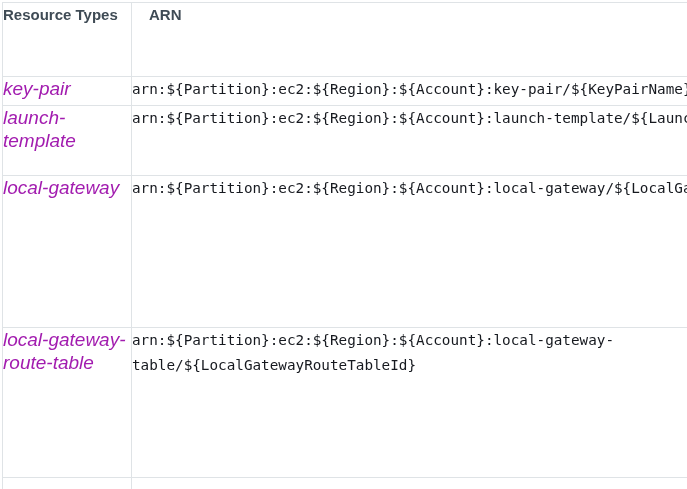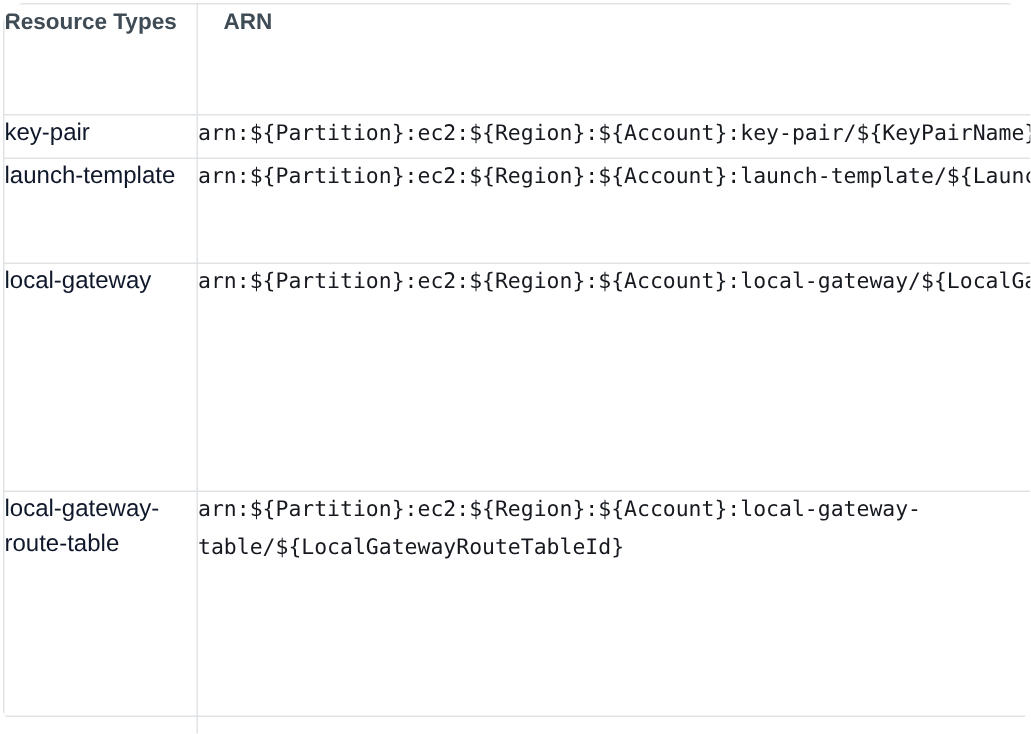--- a/index.html
+++ b/index.html
@@ -14,21 +14,20 @@
     font-family: "Liberation Sans", sans-serif;
     -webkit-font-smoothing: antialiased;
   }
 
   .page {
     position: relative;
     width: 687px;
     height: 489px;
     overflow: hidden;
     background: #ffffff;
-    border-radius: 24px;
   }
 
   
   table.arn-table {
     position: absolute;
     left: 2px;
     top: 2px;
     width: 860px;            
     border-collapse: collapse;
     table-layout: fixed;
@@ -63,27 +62,28 @@
 
   
   td.rt-cell {
     padding: 12px 10px 10px 20px;
   }
   td.arn-cell {
     padding: 12px 10px 10px 17px;
   }
 
   .rt-link {
-    color: #0f172a;
-    font-size: 16px;
+    color: #a21caf;
+    font-size: 19px;
     line-height: 23px;
     text-decoration: none;
     display: inline-block;
     word-break: break-word;
     cursor: pointer;
+    font-style: italic;
   }
 
   .arn-code {
     font-family: "DejaVu Sans Mono", "Liberation Mono", monospace;
     font-size: 14.3px;
     line-height: 25px;
     color: #16191f;
     white-space: pre-wrap;
     word-break: break-word;
     display: block;

